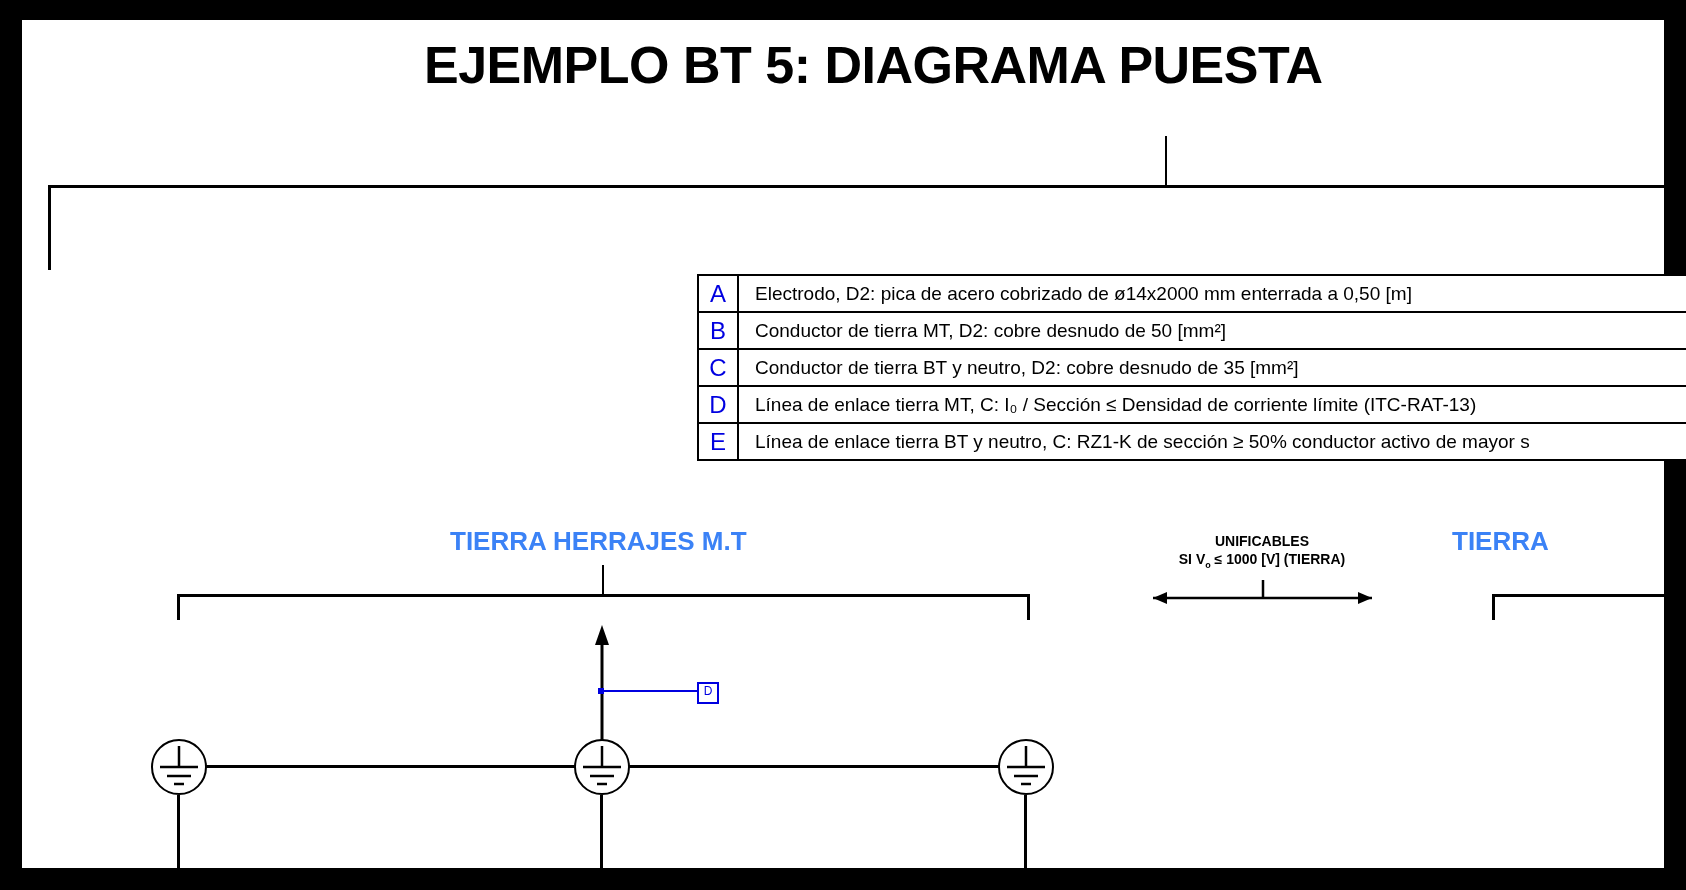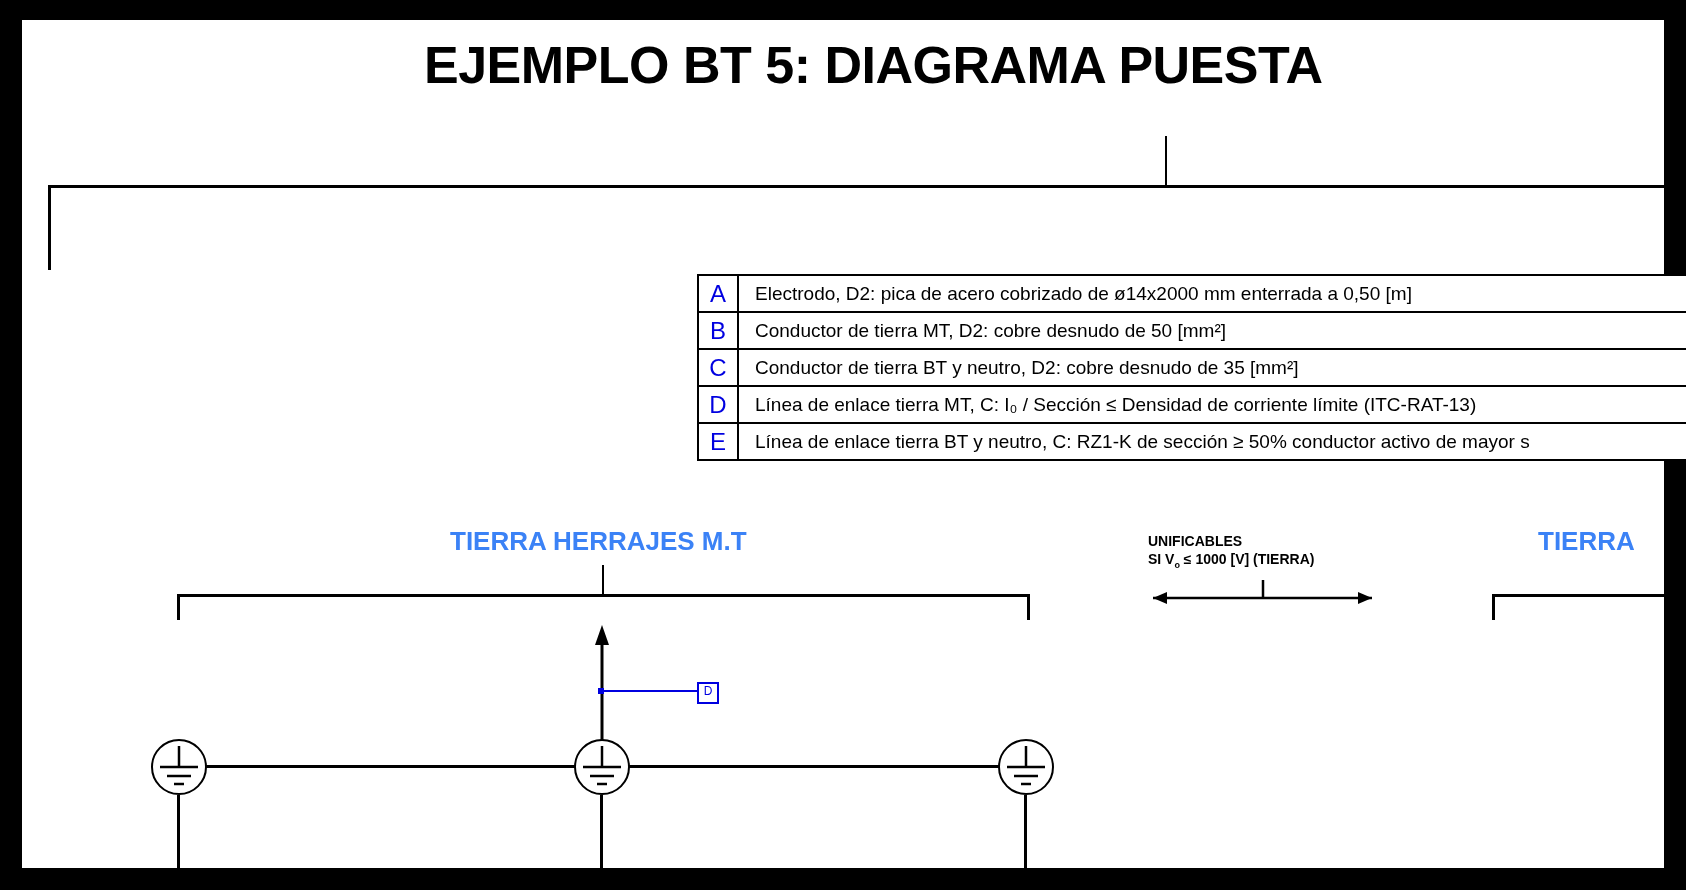--- a/index.html
+++ b/index.html
@@ -102,20 +102,21 @@
     color: #3b82f6;
     white-space: nowrap;
   }
 
   
   #unificables {
     position: absolute;
     left: 1148px;
     top: 532px;
     width: 228px;
+    text-align: center;
     font-size: 14px;
     font-weight: bold;
     color: #000;
     line-height: 18px;
     white-space: nowrap;
   }
   #unificables sub { font-size: 9px; vertical-align: sub; }
 
   
   .blue-line {
@@ -184,21 +185,21 @@
         <td class="key">E</td>
         <td class="desc">Línea de enlace tierra BT y neutro, C: RZ1-K de sección ≥ 50% conductor activo de mayor s</td>
       </tr>
     </tbody>
   </table>
 
   <div class="sec-label" style="left:450px; top:526px;">TIERRA HERRAJES M.T</div>
 
   <div class="vline vline-thin" style="left:602px; top:565px; height:30px;"></div>
 
-  <div class="sec-label" style="left:1538px; top:526px;">TIERRA</div>
+  <div class="sec-label" style="left:1452px; top:526px;">TIERRA</div>
 
   <div id="unificables">
     <div>UNIFICABLES</div>
     <div><span>SI V</span><sub>o</sub><span> ≤ 1000 [V] (TIERRA)</span></div>
   </div>
 
   <svg style="position:absolute; left:1145px; top:580px;" width="235" height="40">
     <line x1="8" y1="18" x2="227" y2="18" stroke="#000" stroke-width="2.5"></line>
     <polygon points="8,18 22,12 22,24" fill="#000"></polygon>
     <polygon points="227,18 213,12 213,24" fill="#000"></polygon>

